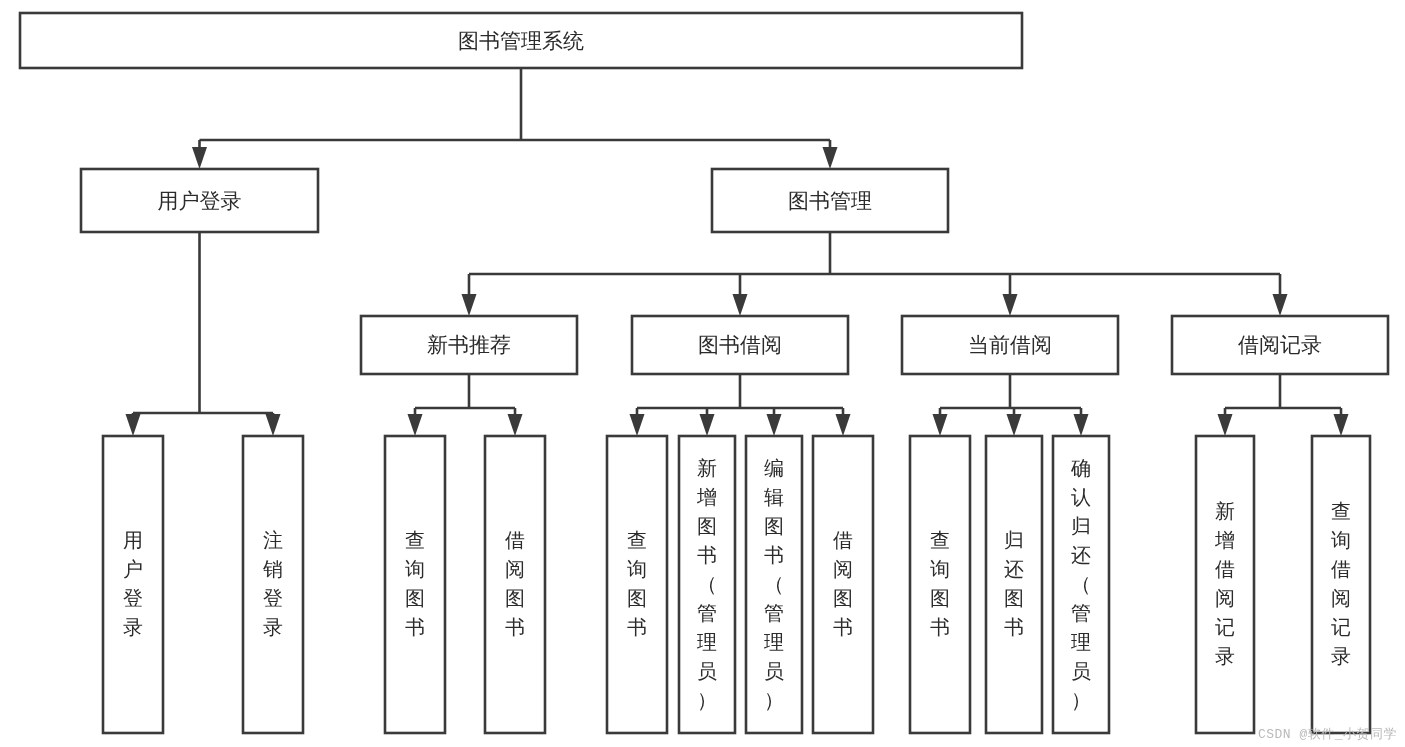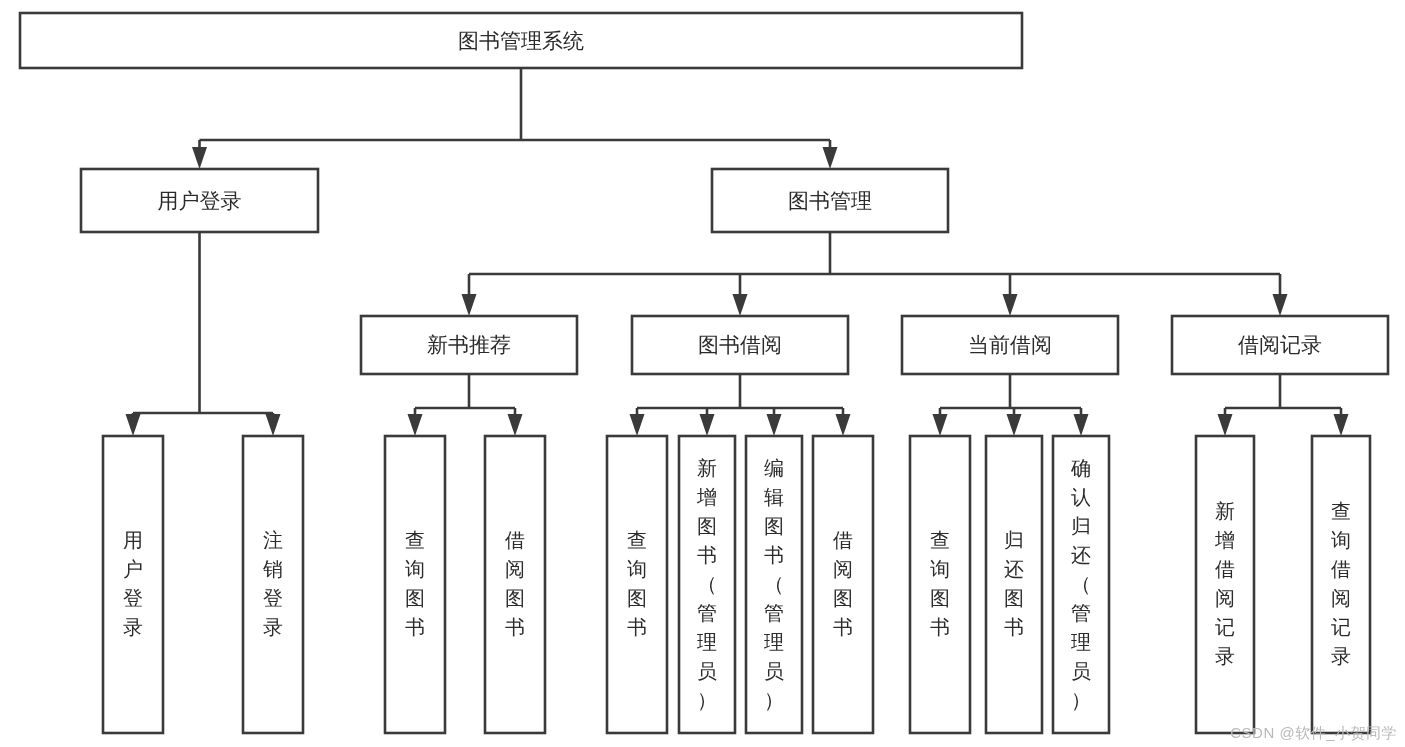--- a/index.html
+++ b/index.html
@@ -50,23 +50,23 @@
     stroke-linecap: butt;
   }
   .arrow-head {
     fill: #3a3a3a;
     stroke: none;
   }
   .watermark {
     position: absolute;
     right: 8px;
     bottom: 4px;
-    font-size: 15px;
+    font-size: 13px;
     color: #b9b9b9;
-    font-family: Liberation Sans, sans-serif;
+    font-family: Liberation Mono, monospace;
     white-space: nowrap;
     letter-spacing: 0.5px;
   }
 </style>
 </head>
 <body>
 
 <div id="diagram-root">
   <svg class="diagram-canvas" id="diagram-svg" viewBox="0 0 1405 747" xmlns="http://www.w3.org/2000/svg">
     <g id="edge-layer">

